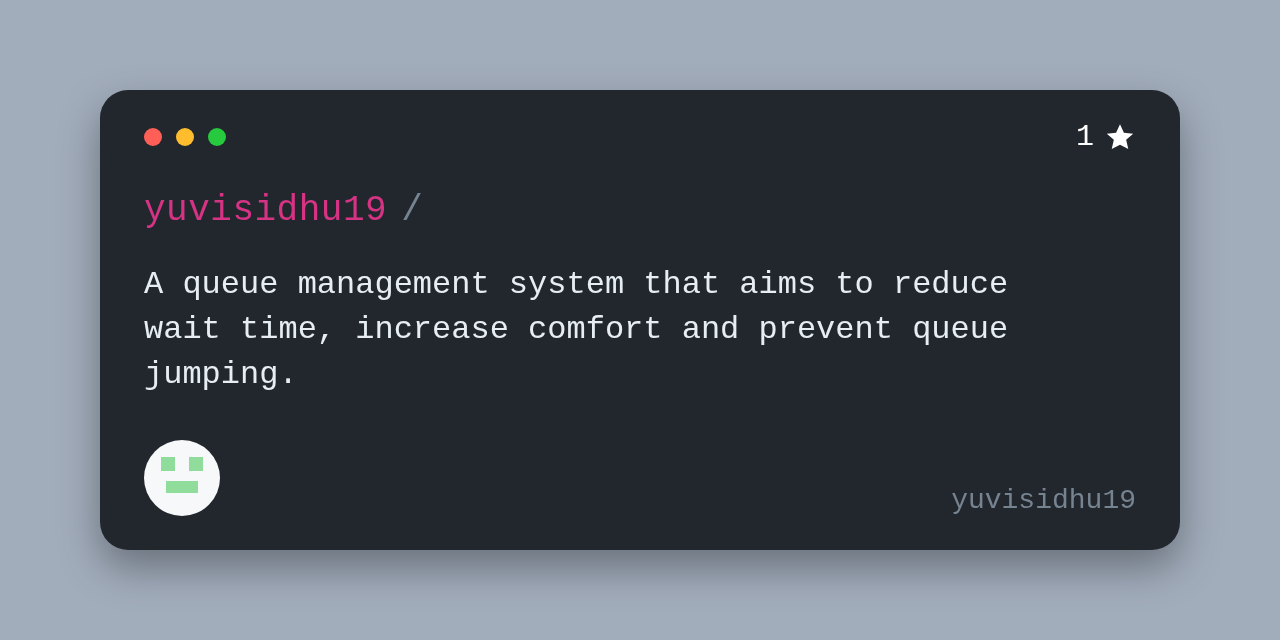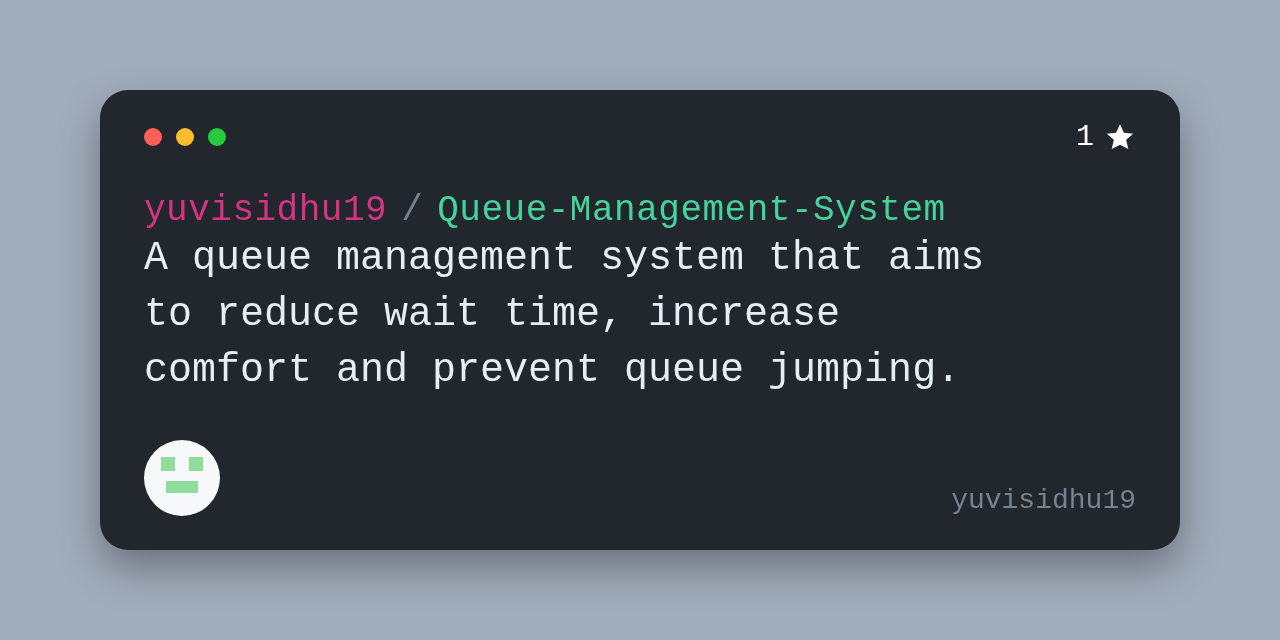--- a/index.html
+++ b/index.html
@@ -86,22 +86,23 @@
     flex-wrap: wrap;
     gap: 0;
     align-items: baseline;
   }
   .owner { color: var(--owner); }
   .slash { color: var(--slash); margin: 0 14px; }
   .repo  { color: var(--repo); }
 
   
   .desc {
+    margin-top: 32px;
     color: var(--desc);
-    font-size: 40px;
+    font-size: 32px;
     line-height: 1.4;
     max-width: 880px;
     white-space: pre-wrap;
   }
 
   
   .avatar {
     position: absolute;
     left: 44px;
     bottom: 34px;
@@ -152,21 +153,20 @@
   <div class="stars">
     <span>1</span>
     <svg viewBox="0 0 24 24">
       <path d="M12 2.5l2.92 6.37 6.98.6-5.28 4.61 1.58 6.84L12 17.9l-6.2 3.02 1.58-6.84L2.1 9.47l6.98-.6L12 2.5z"></path>
     </svg>
   </div>
 
   <div class="title">
     <span class="owner">yuvisidhu19</span>
     <span class="slash">/</span>
-    <span class="repo">Queue-Management-System</span>
   </div>
 
   <div class="desc">A queue management system that aims to reduce wait time, increase comfort and prevent queue jumping.</div>
 
   <div class="avatar">
     <div class="identicon">
       <span class="b eye-l"></span>
       <span class="b eye-r"></span>
       <span class="b mouth"></span>
     </div>

